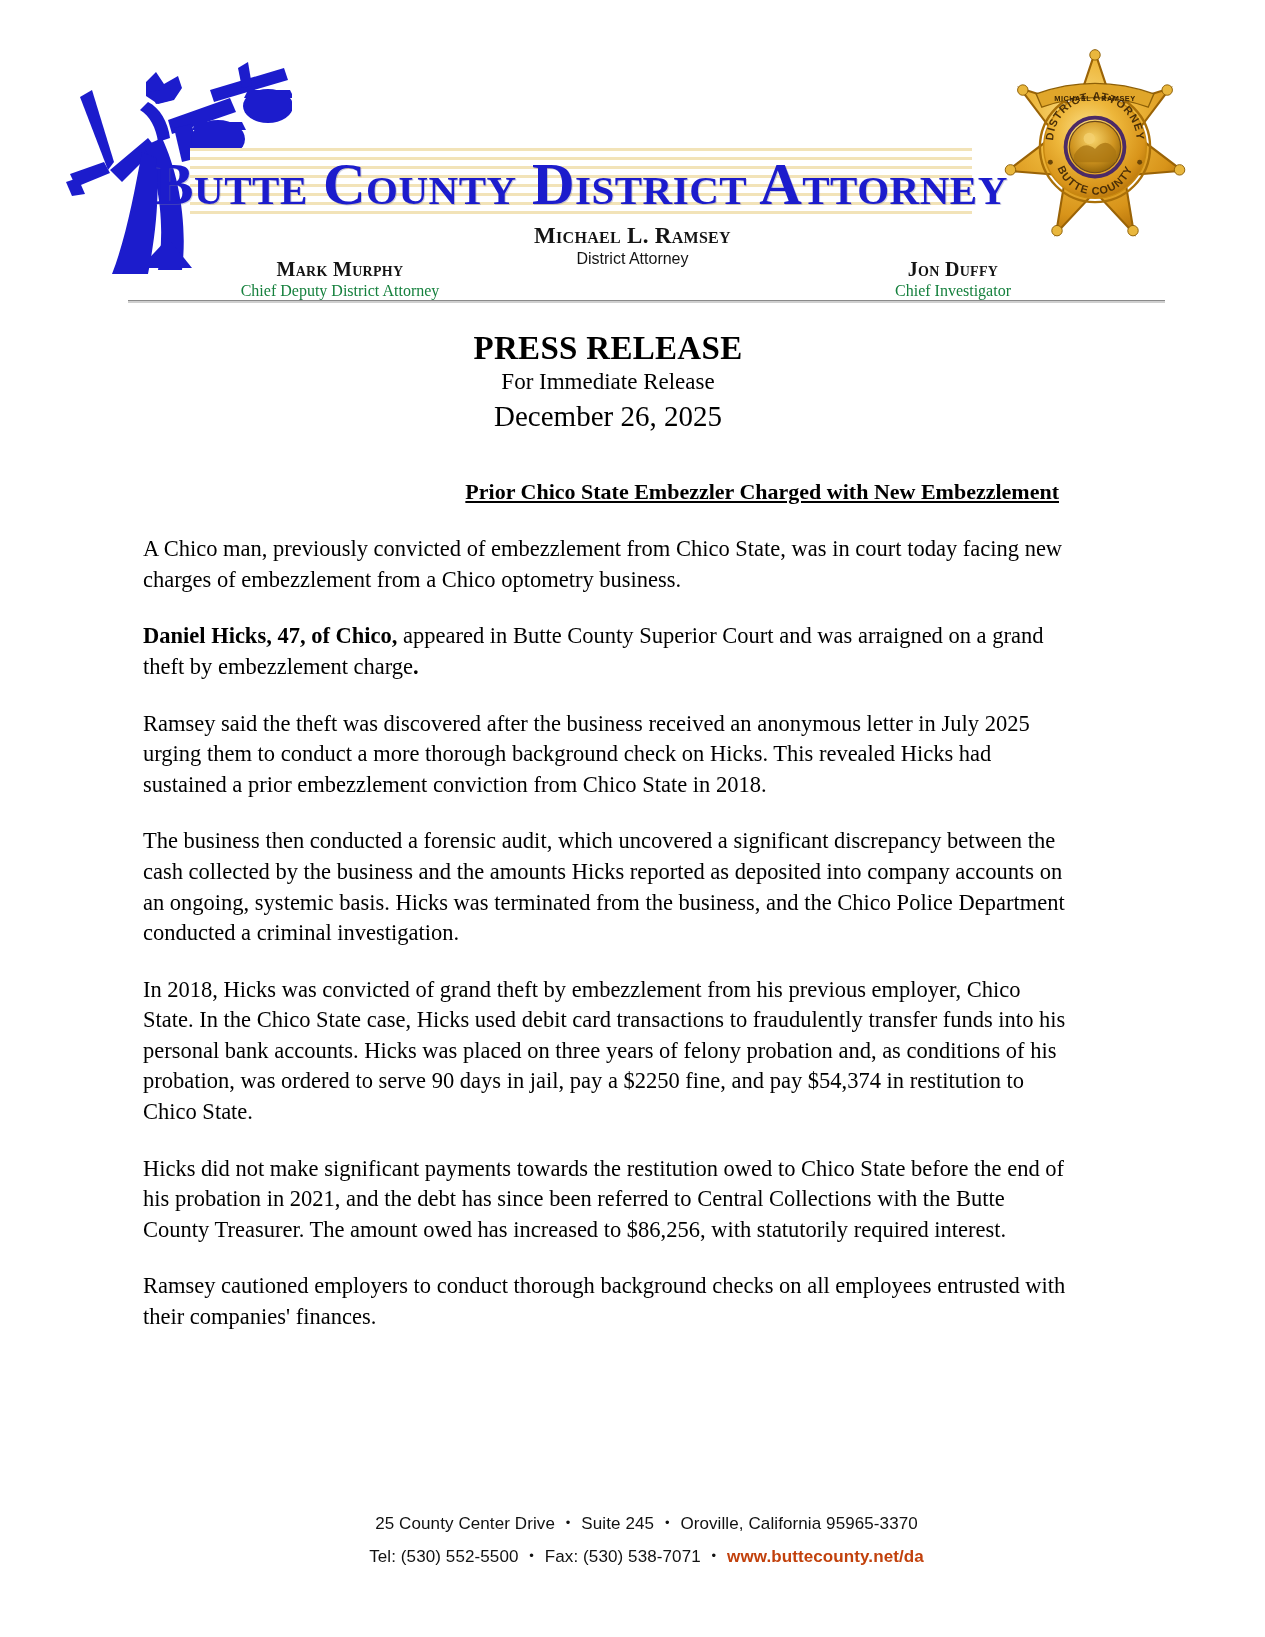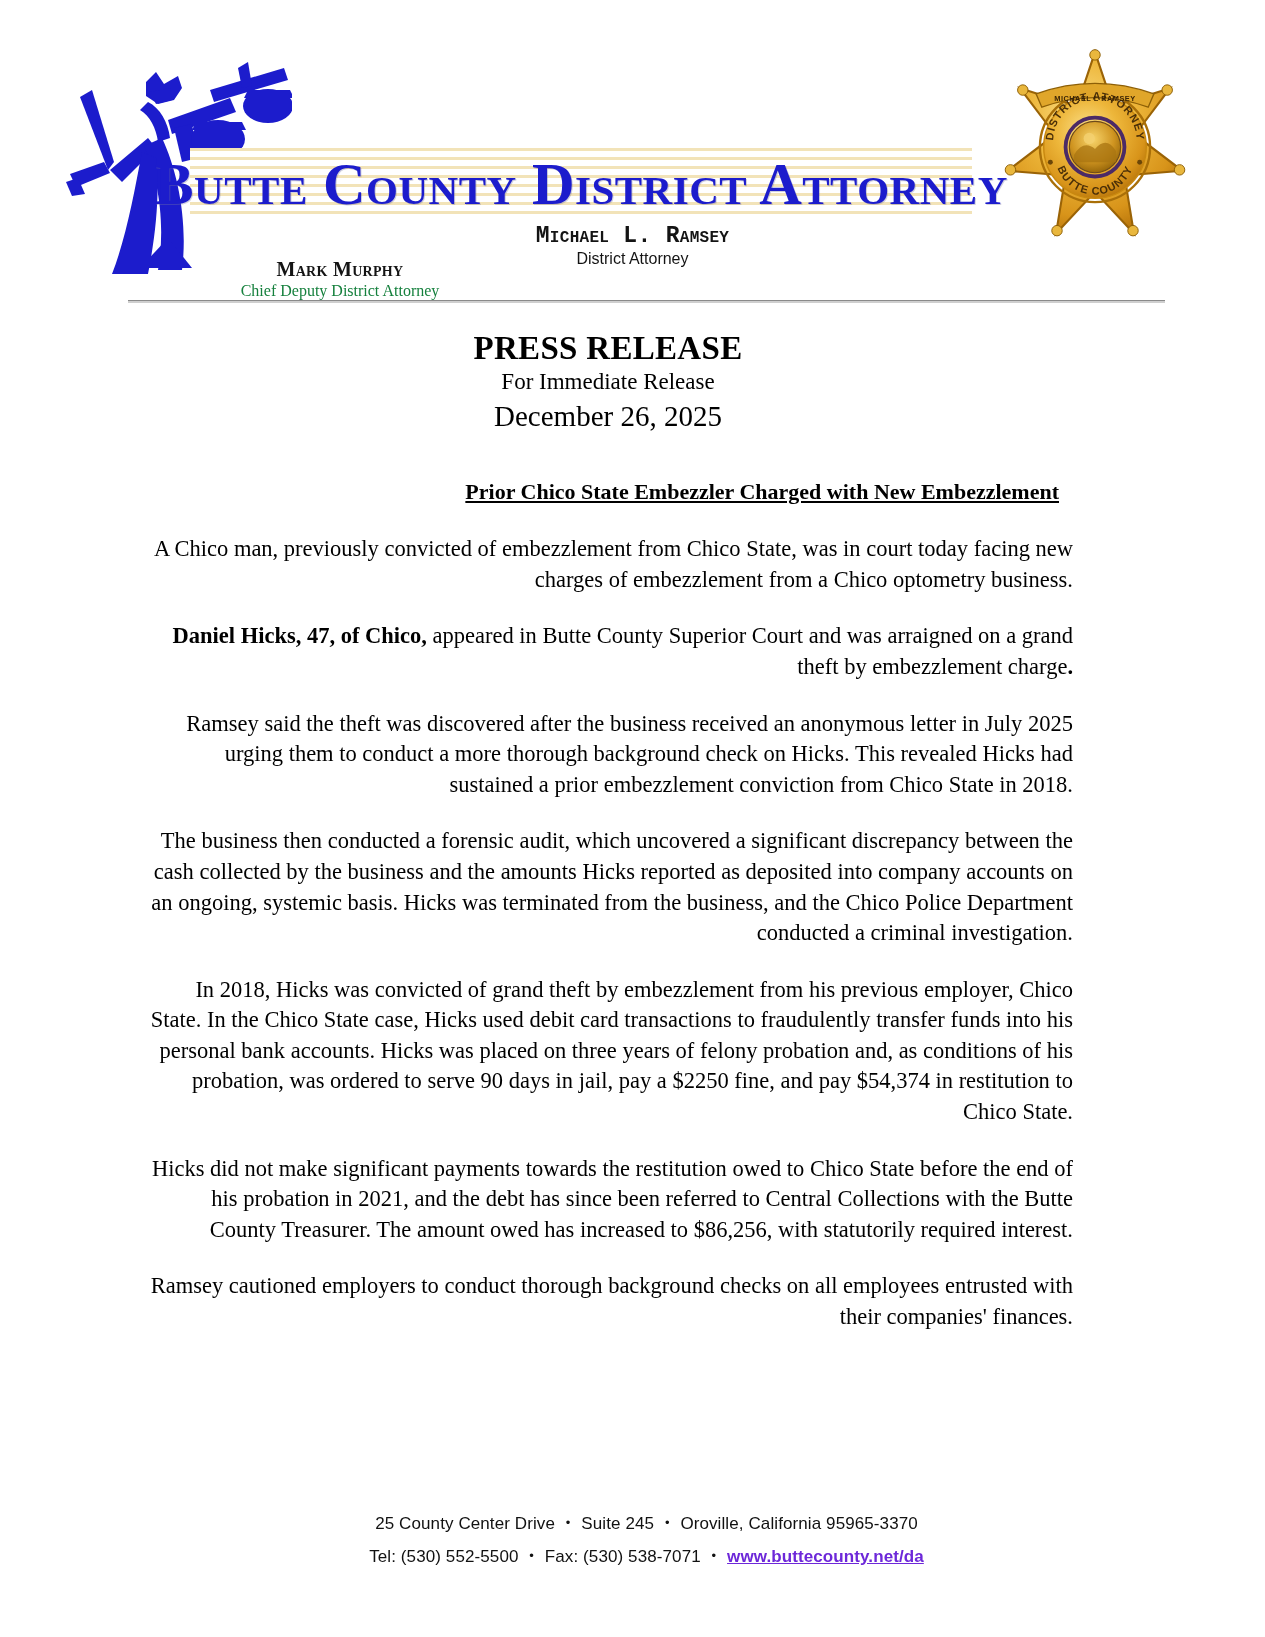--- a/index.html
+++ b/index.html
@@ -66,21 +66,21 @@
     text-shadow: 1px 1px 0 rgba(120,120,160,0.35);
     white-space: nowrap;
   }
 
   .da-name {
     position: absolute;
     top: 223px;
     left: 0;
     right: 0;
     text-align: center;
-    font-family: Liberation Mono, monospace;
+    font-family: Liberation Serif, serif;
     font-weight: bold;
     font-size: 23px;
     font-variant: small-caps;
     letter-spacing: 0.3px;
     color: #141414;
   }
   .da-title {
     position: absolute;
     top: 250px;
     left: 0;
@@ -169,21 +169,21 @@
     text-decoration: underline;
   }
 
   .body-copy {
     margin-top: 28px;
   }
   .body-copy p {
     font-size: 22.5px;
     line-height: 1.36;
     margin: 2px 0 26px 0;
-    text-align: right;
+    text-align: left;
   }
   .body-copy p:last-child { margin-bottom: 0; }
   .body-copy b { font-weight: bold; }
 
   
   .footer {
     position: absolute;
     left: 0;
     right: 0;
     bottom: 64px;
@@ -196,23 +196,22 @@
     line-height: 1.9;
     letter-spacing: 0.1px;
     margin-left: 28px;
   }
   .footer-sep {
     font-size: 13px;
     vertical-align: 2px;
     padding: 0 6px;
   }
   .footer-url {
-    color: #6d28d9;
-    font-weight: bold;
-    text-decoration: underline;
+    color: #c2410c;
+    font-weight: bold;
     letter-spacing: 0.1px;
   }
 </style>
 </head>
 <body>
 
 <div class="page">
 
   <div class="letterhead">
 
@@ -255,20 +254,24 @@
     </div>
 
     <div class="da-name">Michael L. Ramsey</div>
     <div class="da-title">District Attorney</div>
 
     <div class="officer left">
       <div class="officer-name">Mark Murphy</div>
       <div class="officer-role">Chief Deputy District Attorney</div>
     </div>
 
+    <div class="officer right">
+      <div class="officer-name">Jon Duffy</div>
+      <div class="officer-role">Chief Investigator</div>
+    </div>
 
     <svg class="badge-seal" viewBox="0 0 200 210">
       <defs>
         <radialGradient id="goldGrad" cx="42%" cy="34%" r="72%">
           <stop offset="0%" stop-color="#fbe08a"></stop>
           <stop offset="42%" stop-color="#edb63a"></stop>
           <stop offset="78%" stop-color="#d8941a"></stop>
           <stop offset="100%" stop-color="#b06e08"></stop>
         </radialGradient>
         <radialGradient id="ctrGrad" cx="45%" cy="35%" r="70%">

